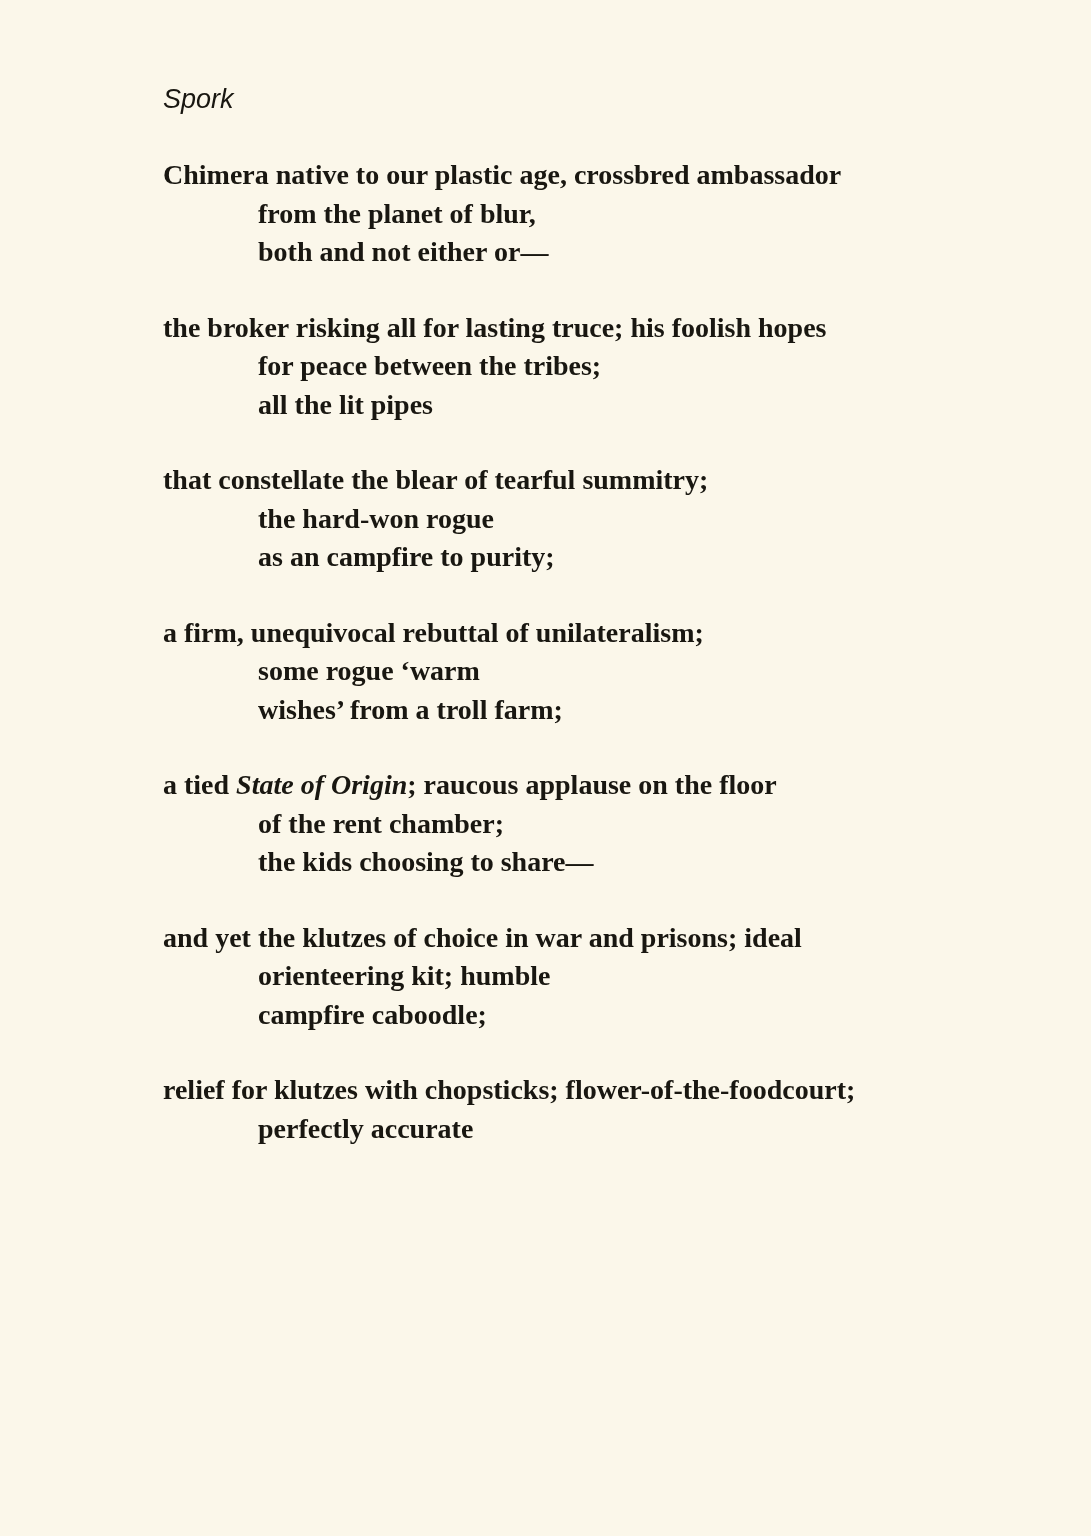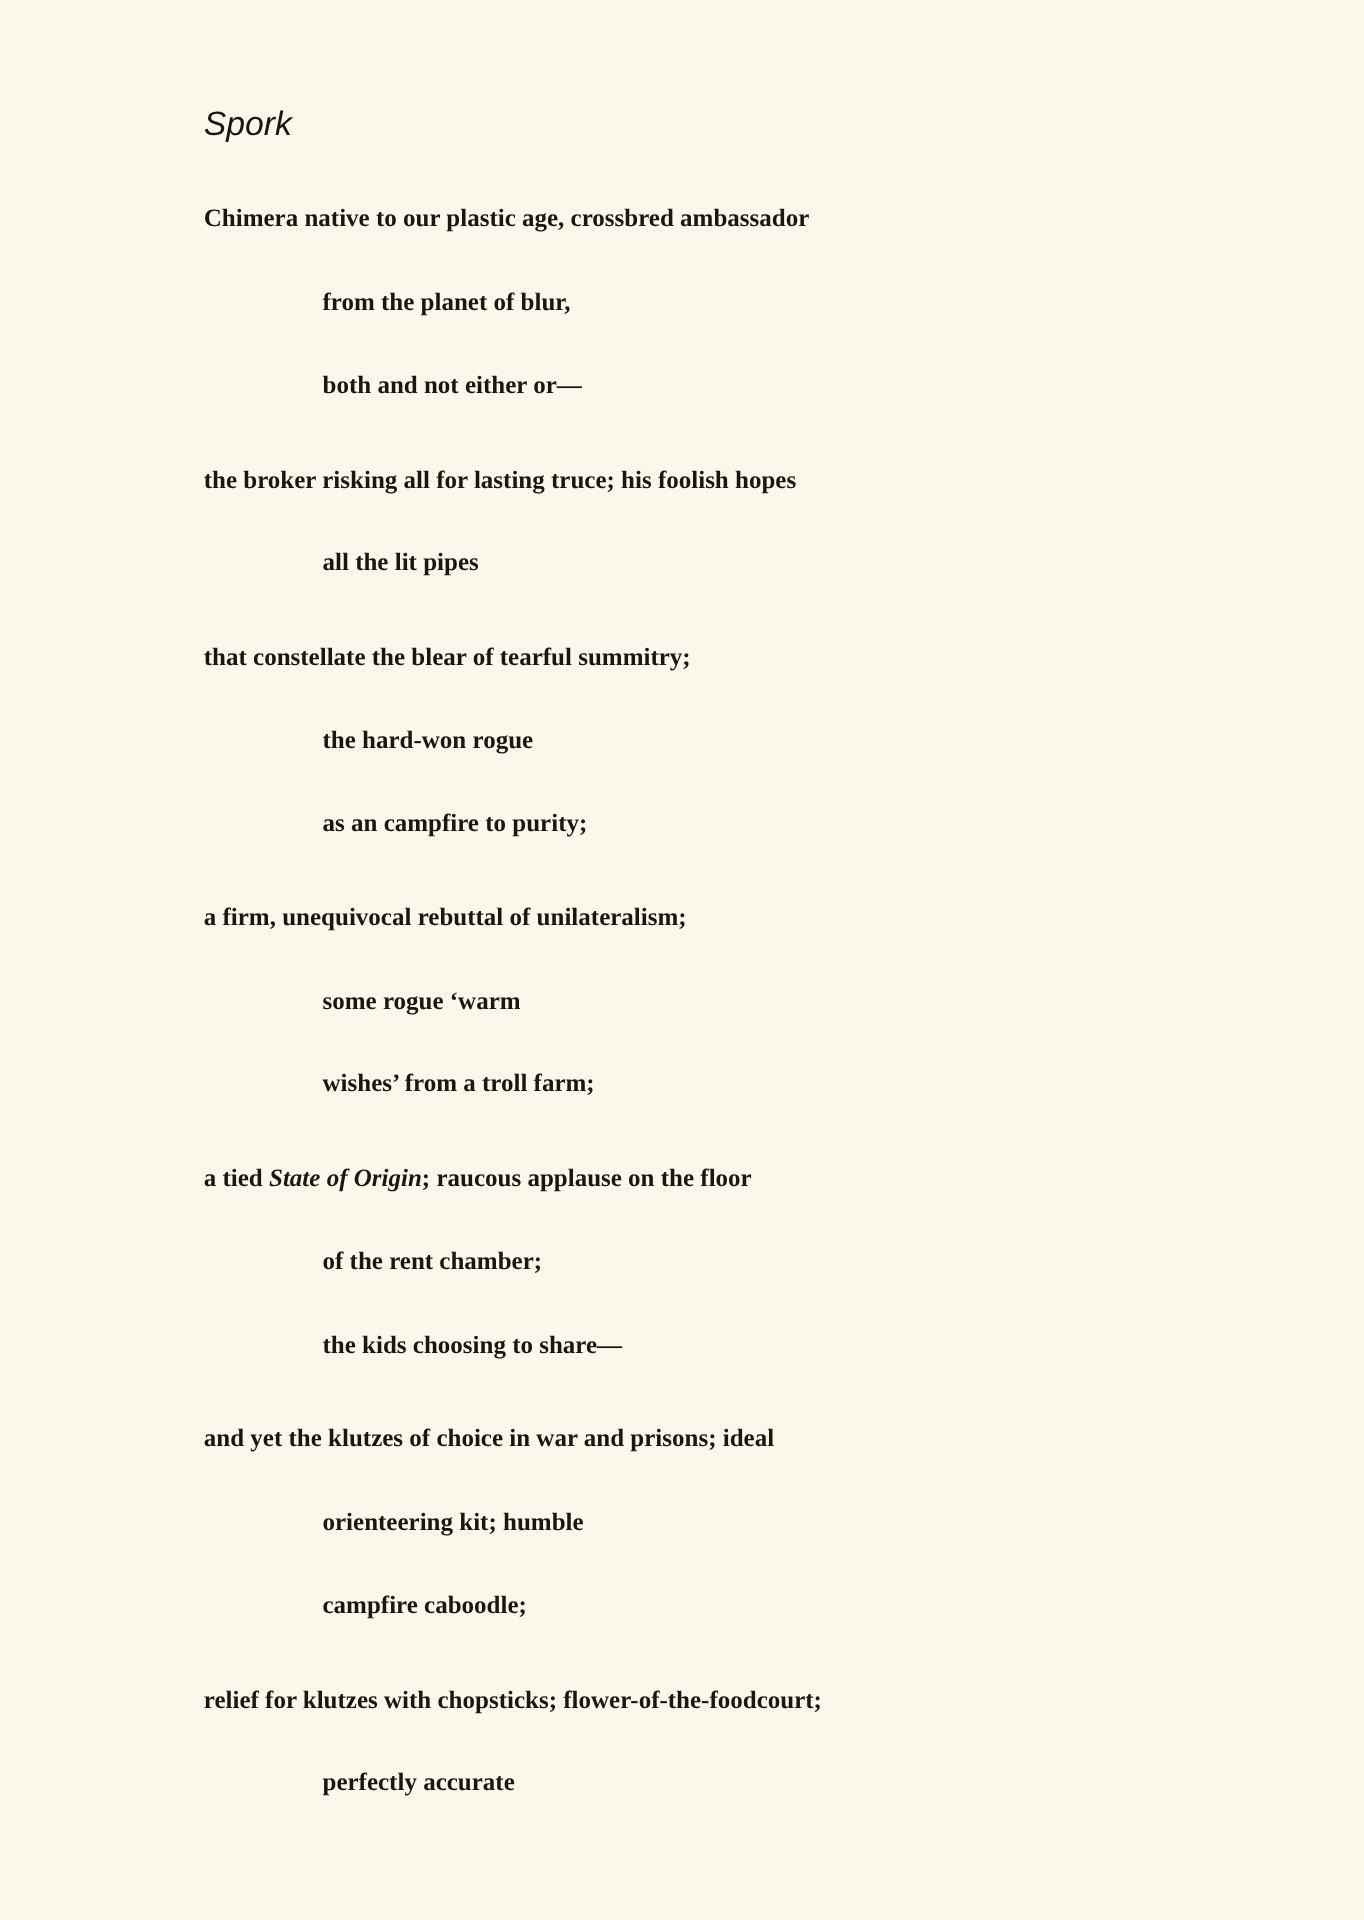--- a/index.html
+++ b/index.html
@@ -24,25 +24,24 @@
     font-weight: 400;
     font-size: 27px;
     line-height: 38px;
     margin: 0 0 38px 0;
     color: #191711;
   }
   .stanza {
     margin: 0 0 37px 0;
   }
   .line {
-    font-size: 20px;
+    font-size: 28px;
     line-height: 38.5px;
     font-weight: 700;
     white-space: nowrap;
-    margin-top: 28px;
   }
   .line.indent {
     padding-left: 95px;
   }
   .it {
     font-style: italic;
   }
 </style>
 </head>
 <body>
@@ -50,20 +49,21 @@
 <div class="page">
   <h1 class="title">Spork</h1>
   <div id="stanzas">
       <div class="stanza">
         <div class="line"><span>Chimera native to our plastic age, crossbred ambassador</span></div>
         <div class="line indent"><span>from the planet of blur,</span></div>
         <div class="line indent"><span>both and not either or—</span></div>
       </div>
       <div class="stanza">
         <div class="line"><span>the broker risking all for lasting truce; his foolish hopes</span></div>
+        <div class="line indent"><span>for peace between the tribes;</span></div>
         <div class="line indent"><span>all the lit pipes</span></div>
       </div>
       <div class="stanza">
         <div class="line"><span>that constellate the blear of tearful summitry;</span></div>
         <div class="line indent"><span>the hard-won rogue</span></div>
         <div class="line indent"><span>as an campfire to purity;</span></div>
       </div>
       <div class="stanza">
         <div class="line"><span>a firm, unequivocal rebuttal of unilateralism;</span></div>
         <div class="line indent"><span>some rogue ‘warm</span></div>

